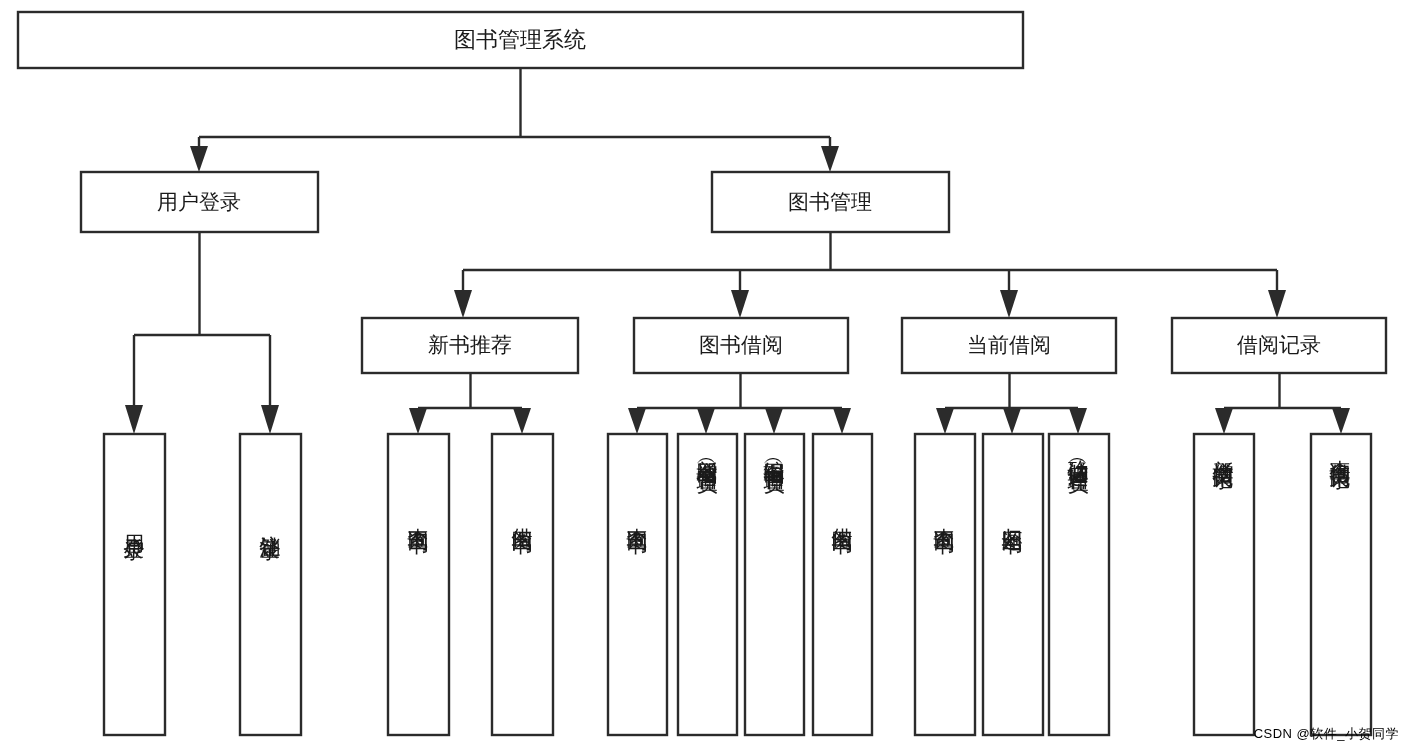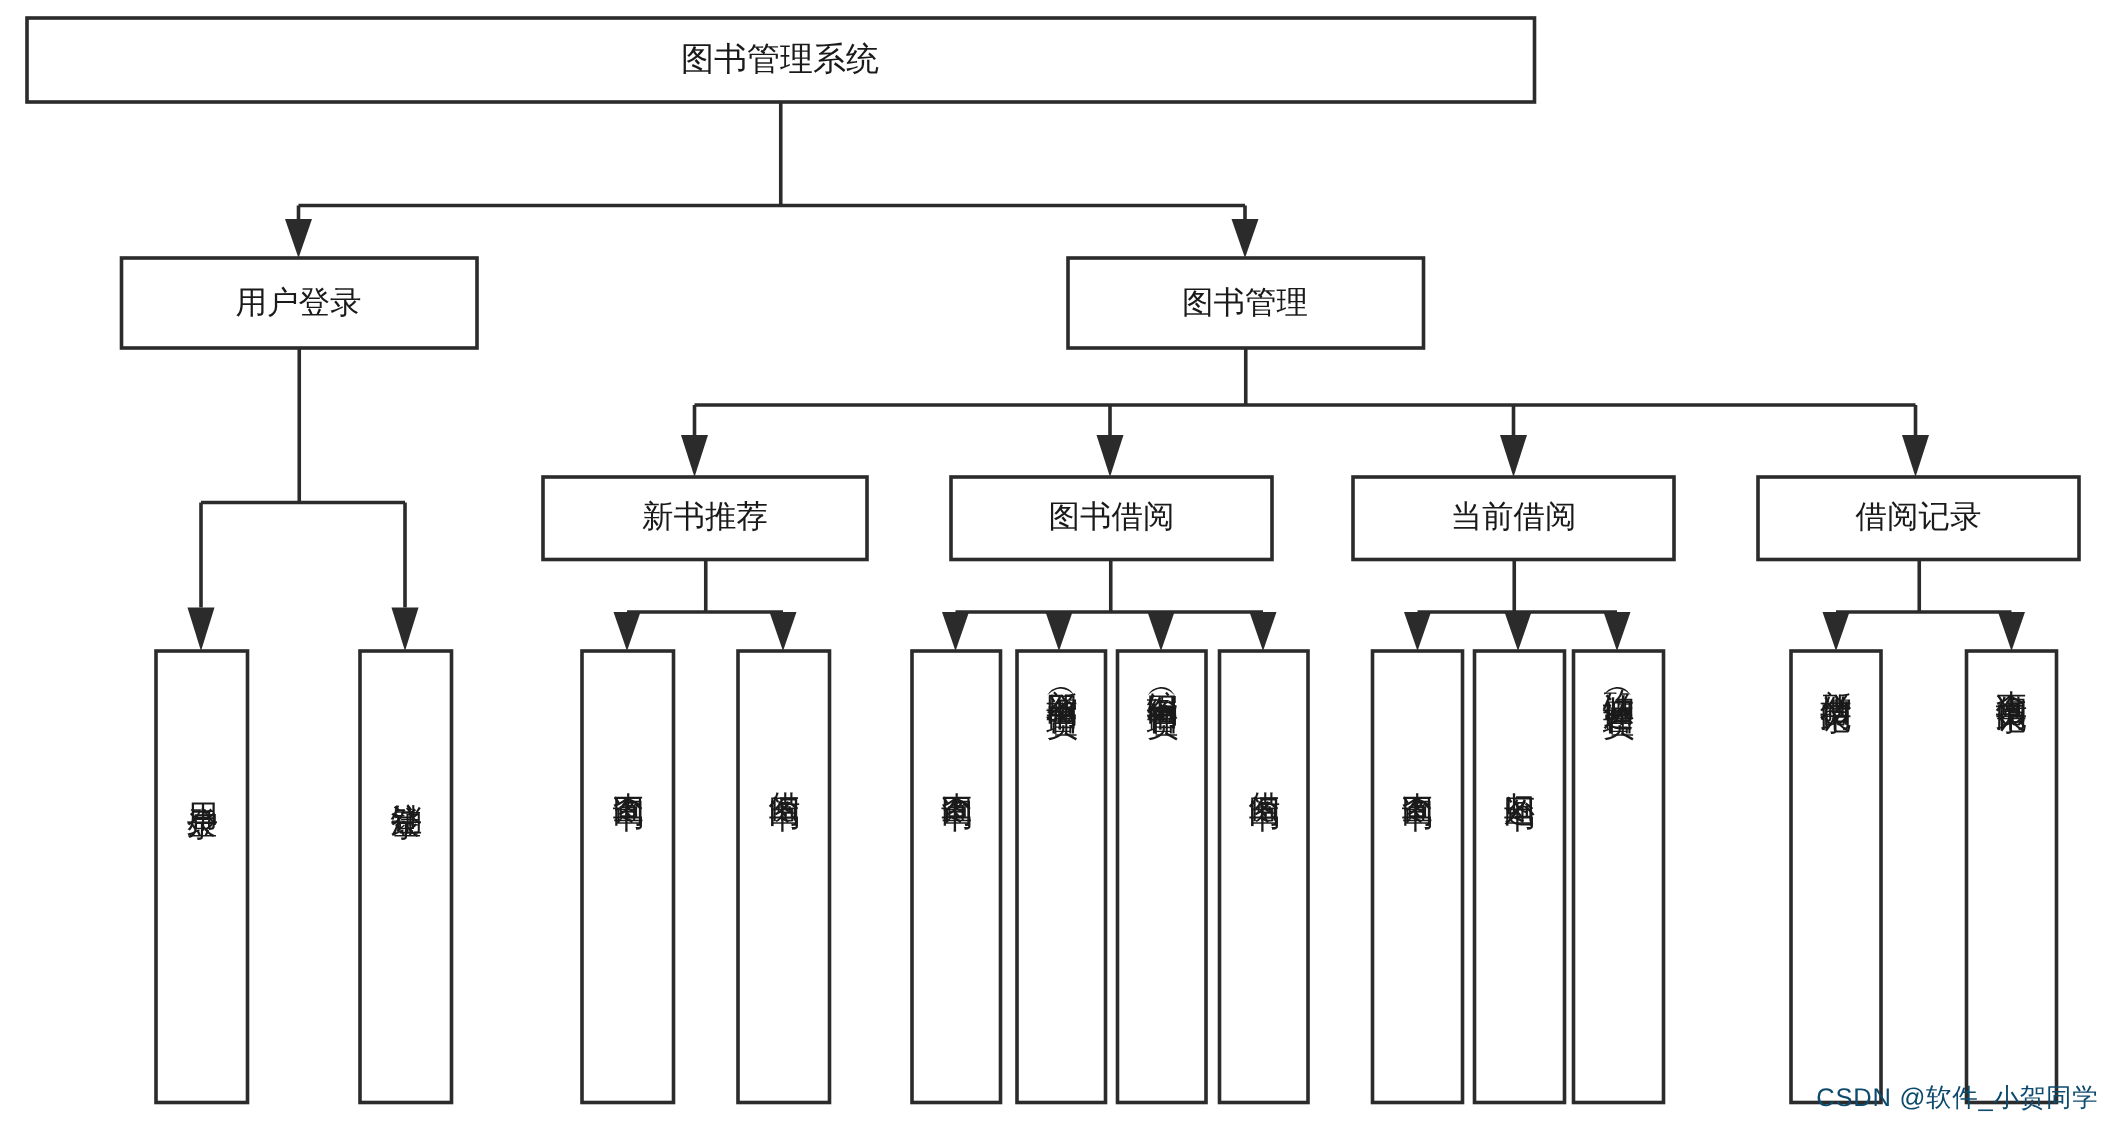--- a/index.html
+++ b/index.html
@@ -68,22 +68,22 @@
     letter-spacing: 2px;
     white-space: nowrap;
     text-align: left;
     user-select: none;
   }
   #watermark {
     position: absolute;
     right: 6px;
     bottom: 4px;
     font-family: "Liberation Sans", "DejaVu Sans", sans-serif;
-    font-size: 17px;
-    color: #0c4a6e;
+    font-size: 13px;
+    color: #000000;
     letter-spacing: 0.5px;
     white-space: nowrap;
   }
 </style>
 </head>
 <body>
 
 <div id="diagram-root">
 
   <svg id="flow-svg" viewBox="0 0 1405 747">

